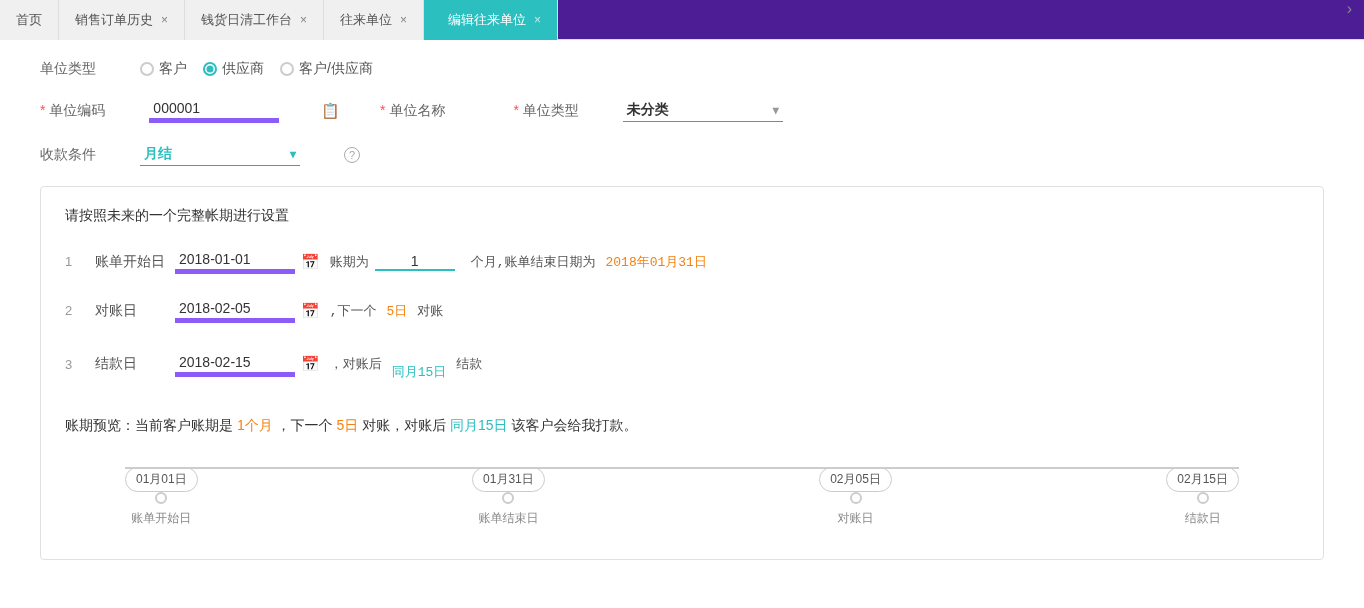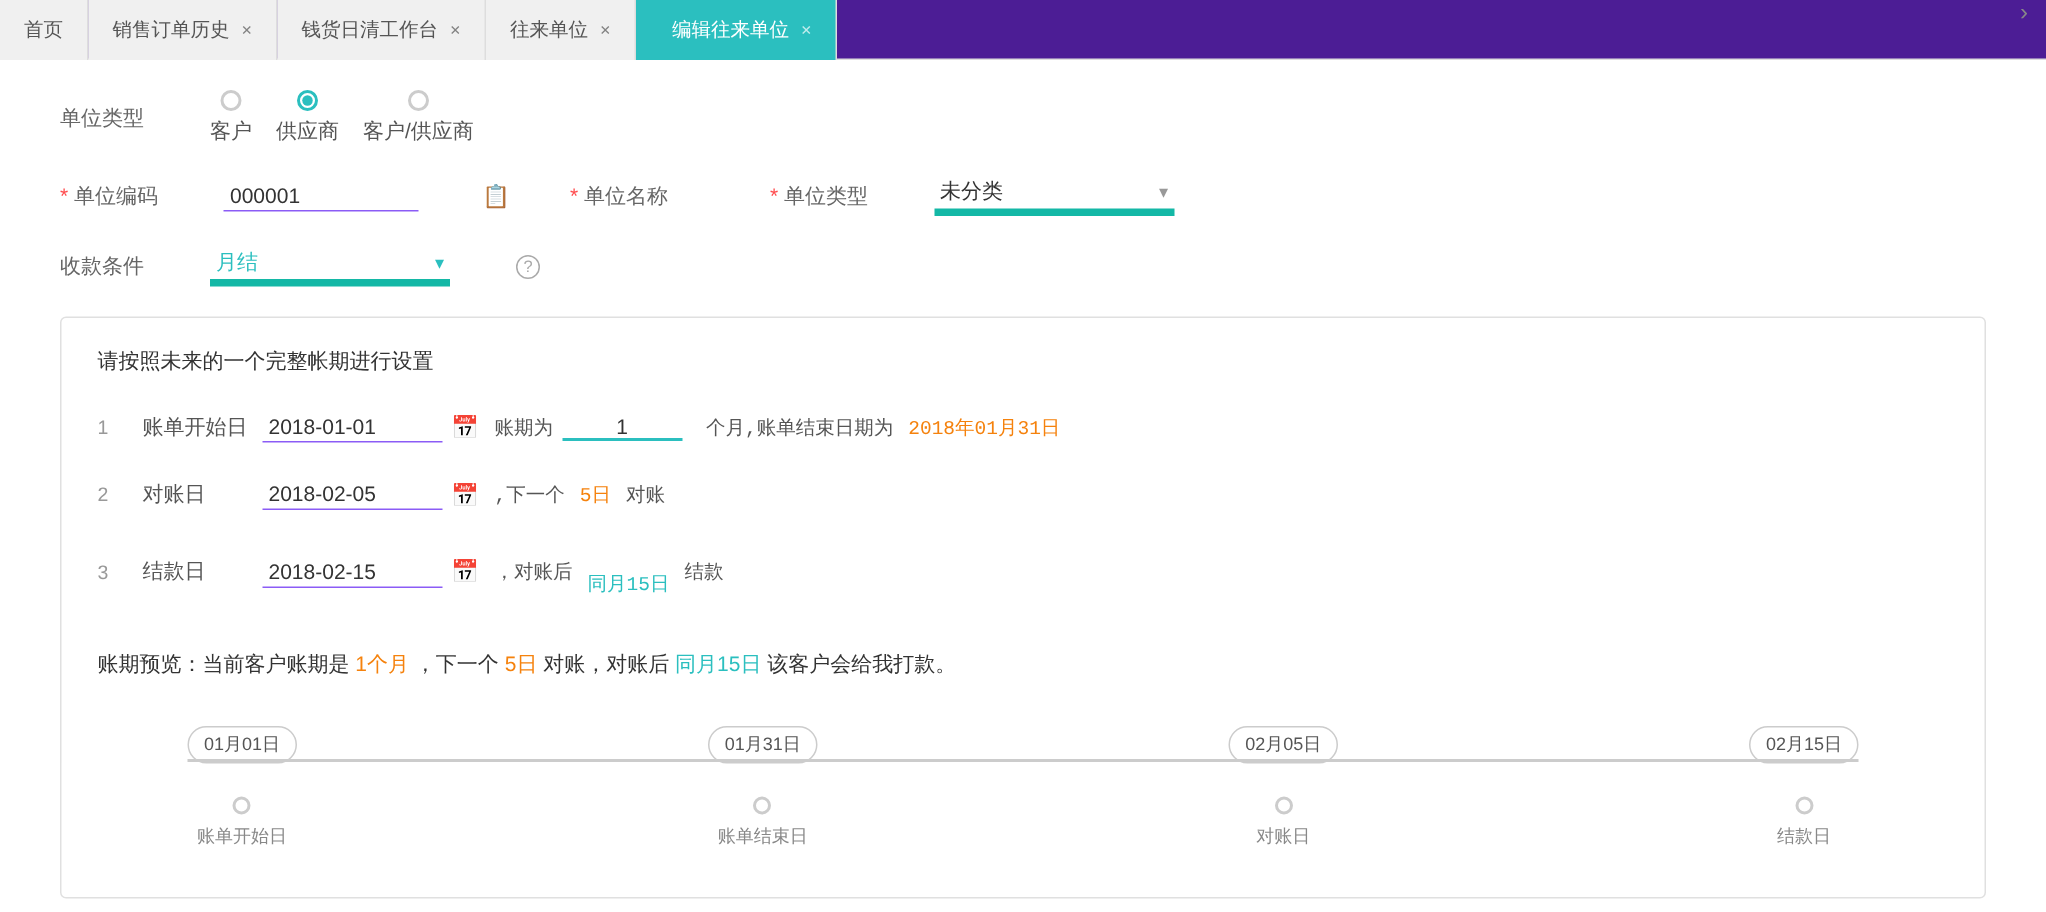--- a/index.html
+++ b/index.html
@@ -80,21 +80,20 @@
       display: flex;
       align-items: center;
       gap: 16px;
     }
     .radio-item {
       display: flex;
       align-items: center;
       gap: 5px;
       cursor: pointer;
       color: #555;
-      flex-direction: column;
     }
     .radio-circle {
       width: 14px;
       height: 14px;
       border-radius: 50%;
       border: 2px solid #ccc;
       display: inline-block;
       position: relative;
     }
     .radio-circle.checked {
@@ -108,37 +107,38 @@
       transform: translate(-50%, -50%);
       width: 7px;
       height: 7px;
       border-radius: 50%;
       background: #2bbfbf;
     }
 
     
     .input-field {
       border: none;
-      border-bottom: 1px solid #8b5cf6;
+      border-bottom: 5px solid #8b5cf6;
       outline: none;
       padding: 2px 4px;
       font-size: 14px;
       color: #333;
       background: transparent;
       min-width: 120px;
     }
 
     
     .select-field {
       display: flex;
       align-items: center;
-      border-bottom: 5px solid #14b8a6;
+      border-bottom: 1px solid #14b8a6;
       padding: 2px 4px;
       min-width: 150px;
       cursor: pointer;
+      font-weight: bold;
     }
     .select-field .select-val {
       flex: 1;
       color: #2bbfbf;
     }
     .select-arrow {
       color: #2bbfbf;
       font-size: 12px;
       margin-left: 8px;
     }
@@ -258,21 +258,21 @@
       z-index: 1;
     }
     .node-badge {
       border: 1px solid #ccc;
       border-radius: 20px;
       padding: 3px 10px;
       font-size: 12px;
       color: #555;
       background: #fff;
       white-space: nowrap;
-      margin-bottom: 22px;
+      margin-bottom: 0;
     }
     .node-sub {
       font-size: 12px;
       color: #888;
       margin-top: 6px;
     }
   </style>
 </head>
 <body>
 

